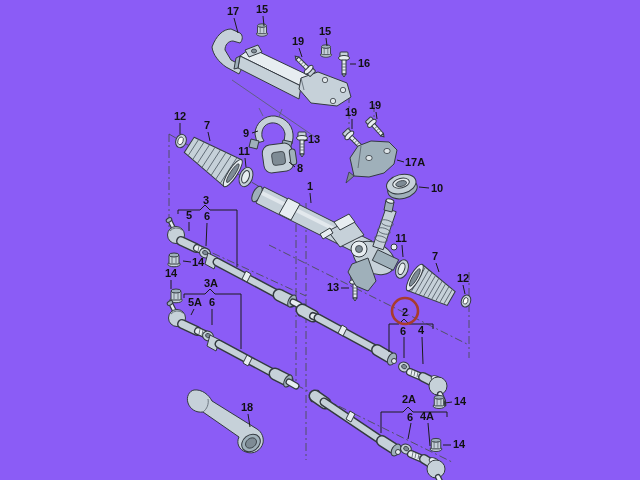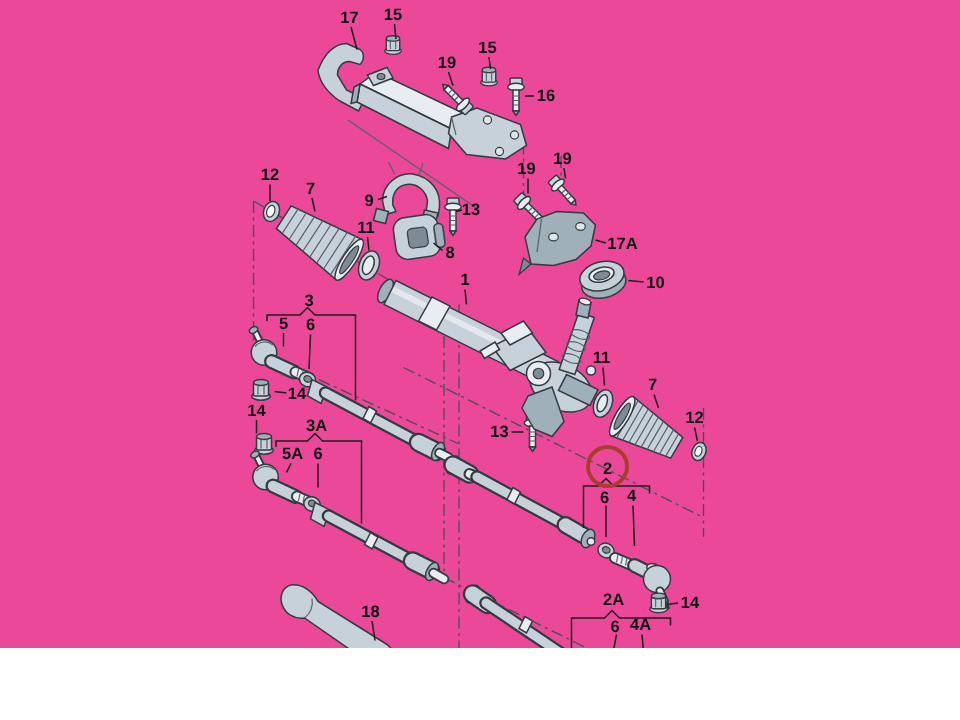--- a/index.html
+++ b/index.html
@@ -1,16 +1,16 @@
 <!DOCTYPE html>
 <html><head>
 <meta charset="utf-8">
 <style>
   html,body{margin:0;padding:0;background:#fff;}
-  #stage{position:relative;width:640px;height:432px;background:#ec4899;overflow:hidden;}
+  #stage{position:relative;width:640px;height:480px;background:#8b5cf6;overflow:hidden;}
   svg{position:absolute;left:0;top:0;}
   .p {fill:#c6d1d9;stroke:#333a40;stroke-width:1;}
   .pl{fill:#e7edf1;stroke:#333a40;stroke-width:1;}
   .pd{fill:#9fb0ba;stroke:#333a40;stroke-width:1;}
   .pk{fill:#7e8b95;stroke:#333a40;stroke-width:.8;}
   .hole{fill:#dfe6ea;stroke:#333a40;stroke-width:.8;}
   .ln{stroke:#1c1c1c;stroke-width:1;fill:none;}
   .th{stroke:#55606a;stroke-width:.8;fill:none;}
   .dash{stroke:#4a4f54;stroke-width:.9;fill:none;stroke-dasharray:8 3 2 3;}
   .rodD{stroke:#333a40;fill:none;stroke-linecap:round;}

